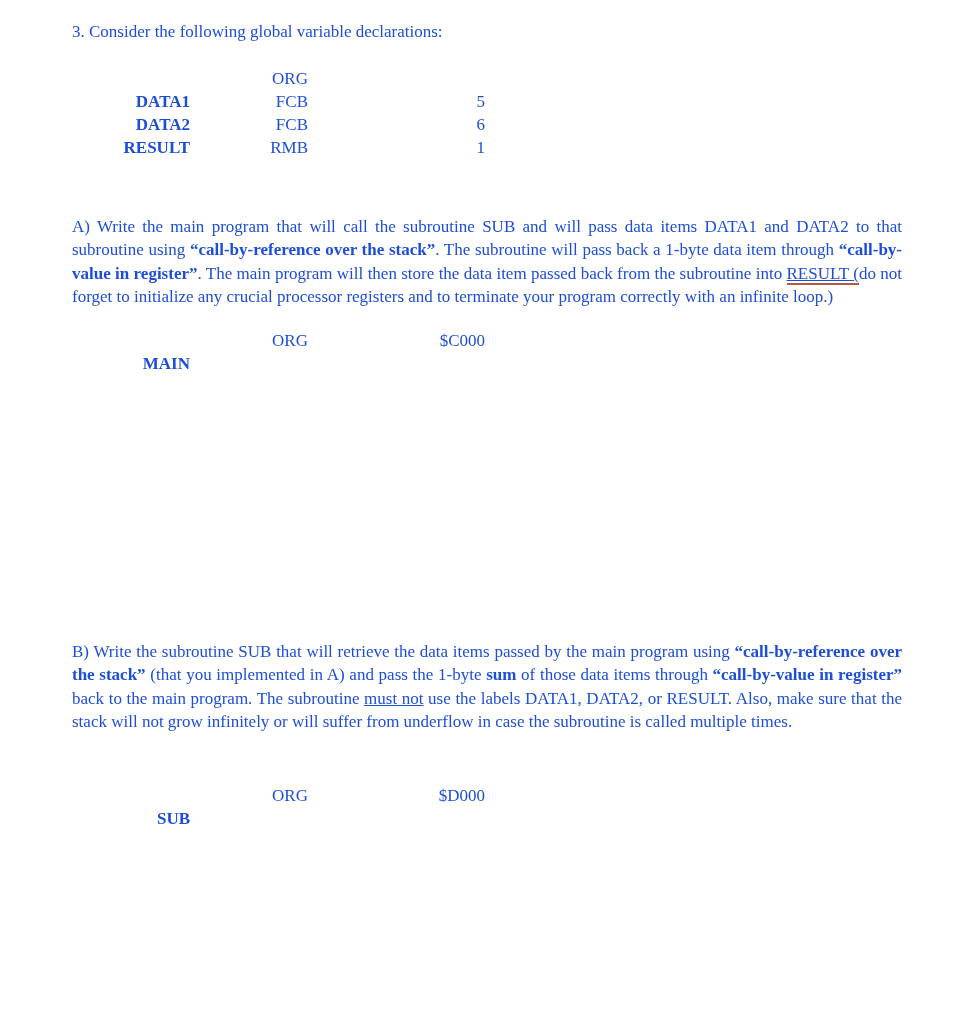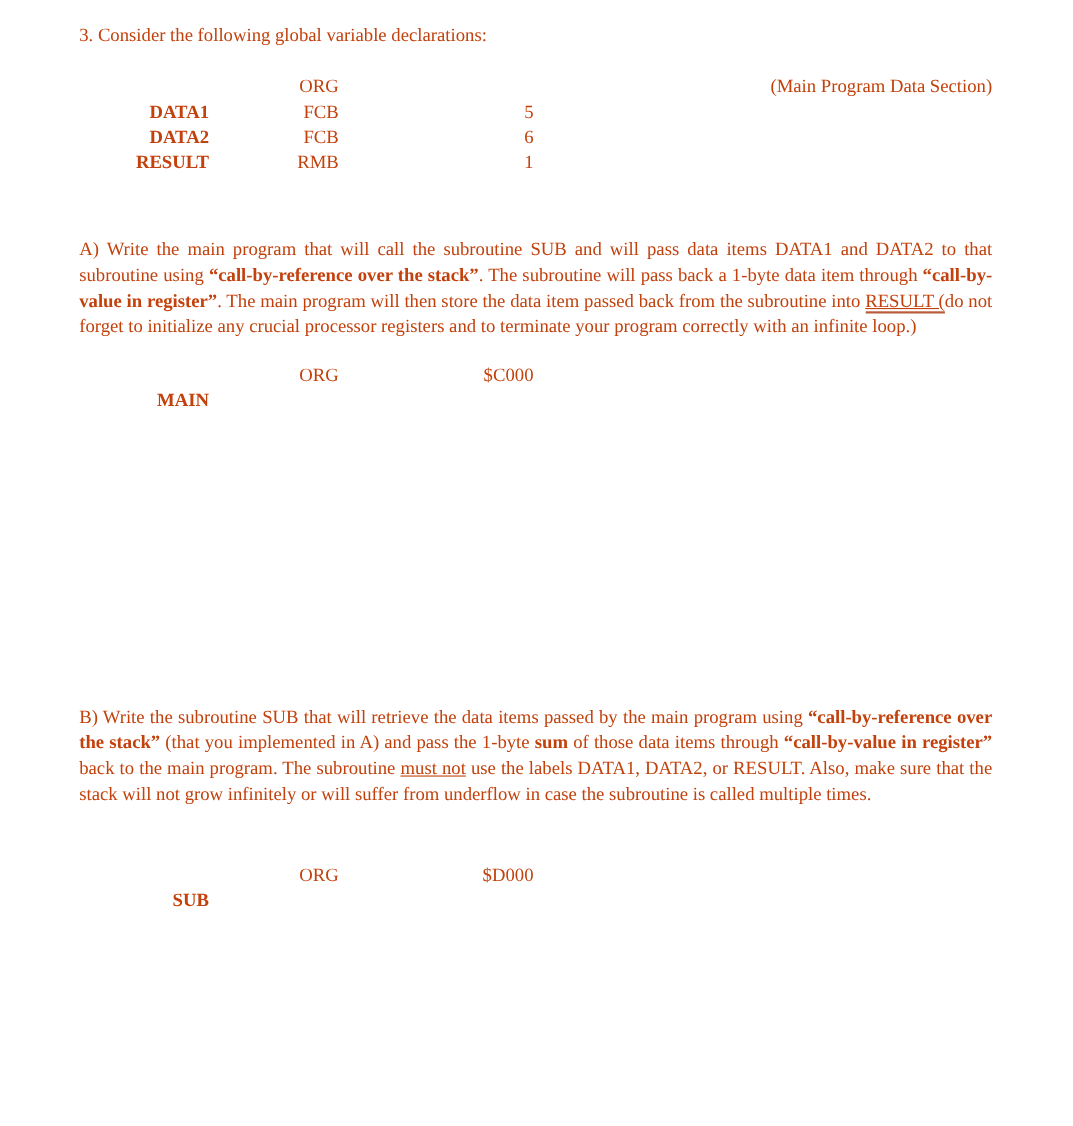--- a/index.html
+++ b/index.html
@@ -3,21 +3,21 @@
 <meta charset="utf-8">
 <style>
   html,body { margin:0; padding:0; background:#ffffff; }
   .page {
     position:relative;
     width:975px;
     height:1024px;
     background:#ffffff;
     font-family:"Liberation Serif","DejaVu Serif",serif;
     font-size:17px;
-    color:#c2410c;
+    color:#1d4ed8;
     overflow:hidden;
   }
   .content { padding:20px 73px 0 72px; }
 
   .title { margin:0; line-height:23px; }
 
   
   .asm-row { display:flex; line-height:23px;text-align:right; }
   .col { white-space:pre; }
   .col.label   { flex:0 0 118px;font-weight:bold; }
@@ -43,21 +43,20 @@
 
 <div class="page">
   <div class="content">
 
     <p class="title">3. Consider the following global variable declarations:</p>
 
     <div class="decl-block">
       <div class="asm-row">
         <span class="col label"></span>
         <span class="col op">ORG</span>
-        <span class="col comment">(Main Program Data Section)</span>
       </div>
       <div class="asm-row">
         <span class="col label">DATA1</span>
         <span class="col op">FCB</span>
         <span class="col operand">5</span>
         <span class="col comment"></span>
       </div>
       <div class="asm-row">
         <span class="col label">DATA2</span>
         <span class="col op">FCB</span>

